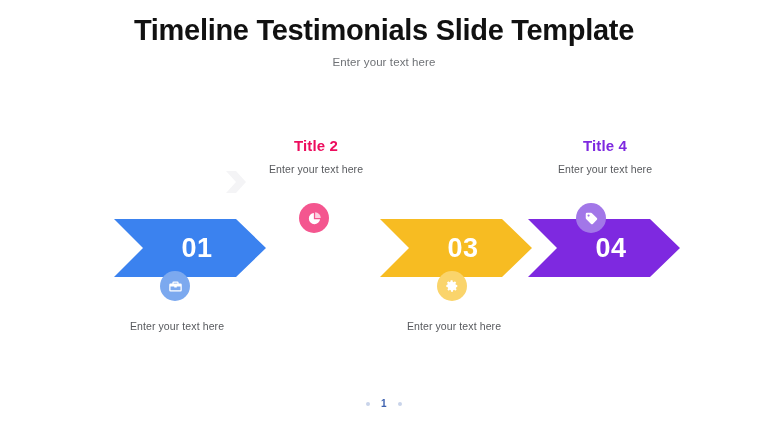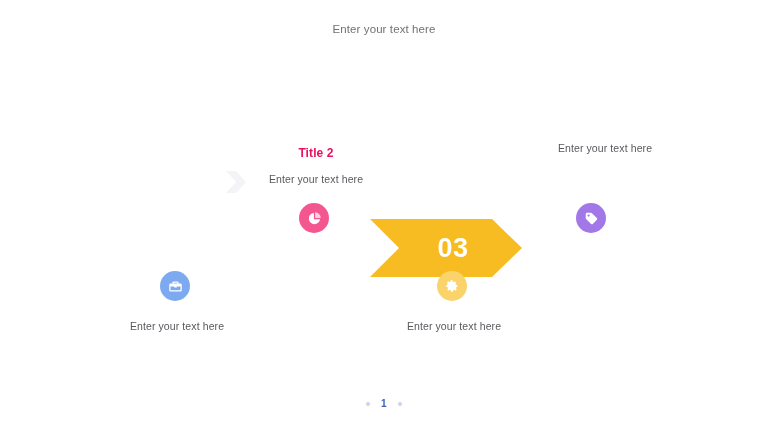--- a/index.html
+++ b/index.html
@@ -107,24 +107,24 @@
   }
   .badge svg { display: block; }
 
   
   .tl-text {
     position: absolute;
     width: 200px;
     text-align: center;
   }
   .tl-title {
-    font-size: 12px;
+    font-size: 15px;
     font-weight: bold;
     letter-spacing: 0.1px;
-    margin: 13px;
+    margin: 4px;
   }
   .tl-desc {
     margin-top: 9px;
     font-size: 10.5px;
     color: #57595d;
     letter-spacing: 0.1px;
   }
 
   
   .pager {
@@ -149,73 +149,87 @@
     color: #3e62b0;
     letter-spacing: 0.2px;
   }
 </style>
 </head>
 <body>
 
 <div class="slide">
 
   <div class="header">
+    <div class="slide-title">Timeline Testimonials Slide Template</div>
     <div class="slide-subtitle">Enter your text here</div>
   </div>
 
   <div class="ghost-chevron">
     <svg width="26" height="22" viewBox="0 0 26 22">
       <path d="M0 0 L10 0 L20 11 L10 22 L0 22 L10 11 Z" fill="#f4f4f6"></path>
     </svg>
   </div>
 
   <div class="timeline">
 
+    <div class="arrow-wrap" style="left:114px;">
+      <svg class="arrow-svg" viewBox="0 0 160 58">
+        <path d="M0 0 L122 0 L152 29 L122 58 L0 58 L29 29 Z" fill="#3b82ef"></path>
+      </svg>
+      <div class="arrow-num">01</div>
+    </div>
     <div class="badge" style="left:160px; top:271px; background:#7ca9ef;">
       <svg width="15" height="15" viewBox="0 0 24 24" fill="#ffffff">
         <path d="M9 4h6a2 2 0 0 1 2 2v1h3a2 2 0 0 1 2 2v9a2 2 0 0 1-2 2H4a2 2 0 0 1-2-2V9a2 2 0 0 1 2-2h3V6a2 2 0 0 1 2-2zm0 3h6V6H9v1zM4 12v6h16v-6h-6v1.5h-4V12H4z"></path>
       </svg>
     </div>
     <div class="tl-text" style="left:77px; top:311px;">
       <div class="tl-desc">Enter your text here</div>
     </div>
 
     <div class="badge" style="left:299px; top:203px; background:#f4568f;">
       <svg width="15" height="15" viewBox="0 0 24 24" fill="#ffffff">
         <path d="M11 3.1A9 9 0 1 0 20.9 13H11V3.1z"></path>
         <path d="M13 2v9h9a9 9 0 0 0-9-9z" opacity="0.72"></path>
       </svg>
     </div>
     <div class="tl-text" style="left:216px; top:133px;">
       <div class="tl-title" style="color:#ed0d5e;">Title 2</div>
       <div class="tl-desc">Enter your text here</div>
     </div>
 
-    <div class="arrow-wrap" style="left:370px;">
+    <div class="arrow-wrap" style="left:380px;">
       <svg class="arrow-svg" viewBox="0 0 160 58">
         <path d="M0 0 L122 0 L152 29 L122 58 L0 58 L29 29 Z" fill="#f7bc22"></path>
       </svg>
       <div class="arrow-num">03</div>
     </div>
     <div class="badge" style="left:437px; top:271px; background:#fad46b;">
       <svg width="14" height="14" viewBox="0 0 24 24" fill="#ffffff">
         <path d="M12 8.2a3.8 3.8 0 1 0 0 7.6 3.8 3.8 0 0 0 0-7.6zm0 5.6a1.8 1.8 0 1 1 0-3.6 1.8 1.8 0 0 1 0 3.6z"></path>
         <path d="M21 13.6v-3.2l-2.5-.4a6.9 6.9 0 0 0-.7-1.7l1.5-2-2.3-2.3-2 1.5a6.9 6.9 0 0 0-1.7-.7L12.9 2.3h-3.2L9.3 4.8a6.9 6.9 0 0 0-1.7.7l-2-1.5-2.3 2.3 1.5 2a6.9 6.9 0 0 0-.7 1.7L2.3 10.4v3.2l2.5.4c.16.6.4 1.17.7 1.7l-1.5 2 2.3 2.3 2-1.5c.53.3 1.1.54 1.7.7l.4 2.5h3.2l.4-2.5c.6-.16 1.17-.4 1.7-.7l2 1.5 2.3-2.3-1.5-2c.3-.53.54-1.1.7-1.7l2.5-.4z"></path>
       </svg>
     </div>
     <div class="tl-text" style="left:354px; top:311px;">
       <div class="tl-desc">Enter your text here</div>
     </div>
 
+    <div class="arrow-wrap" style="left:528px;">
+      <svg class="arrow-svg" viewBox="0 0 160 58">
+        <path d="M0 0 L122 0 L152 29 L122 58 L0 58 L29 29 Z" fill="#7e29e0"></path>
+      </svg>
+      <div class="arrow-num">04</div>
+    </div>
     <div class="badge" style="left:576px; top:203px; background:#a277e8;">
       <svg width="15" height="15" viewBox="0 0 24 24" fill="#ffffff">
         <path d="M20.6 11.3 12.7 3.4A2 2 0 0 0 11.3 2.8H4.8A2 2 0 0 0 2.8 4.8v6.5c0 .53.2 1.04.6 1.4l7.9 7.9a2 2 0 0 0 2.8 0l6.5-6.5a2 2 0 0 0 0-2.8zM7.3 9.1a1.8 1.8 0 1 1 0-3.6 1.8 1.8 0 0 1 0 3.6z"></path>
       </svg>
     </div>
     <div class="tl-text" style="left:505px; top:133px;">
+      <div class="tl-title" style="color:#7e29e0;">Title 4</div>
       <div class="tl-desc">Enter your text here</div>
     </div>
 
   </div>
 
   <div class="pager">
     <span class="pager-dot"></span>
     <span class="pager-num">1</span>
     <span class="pager-dot"></span>
   </div>

